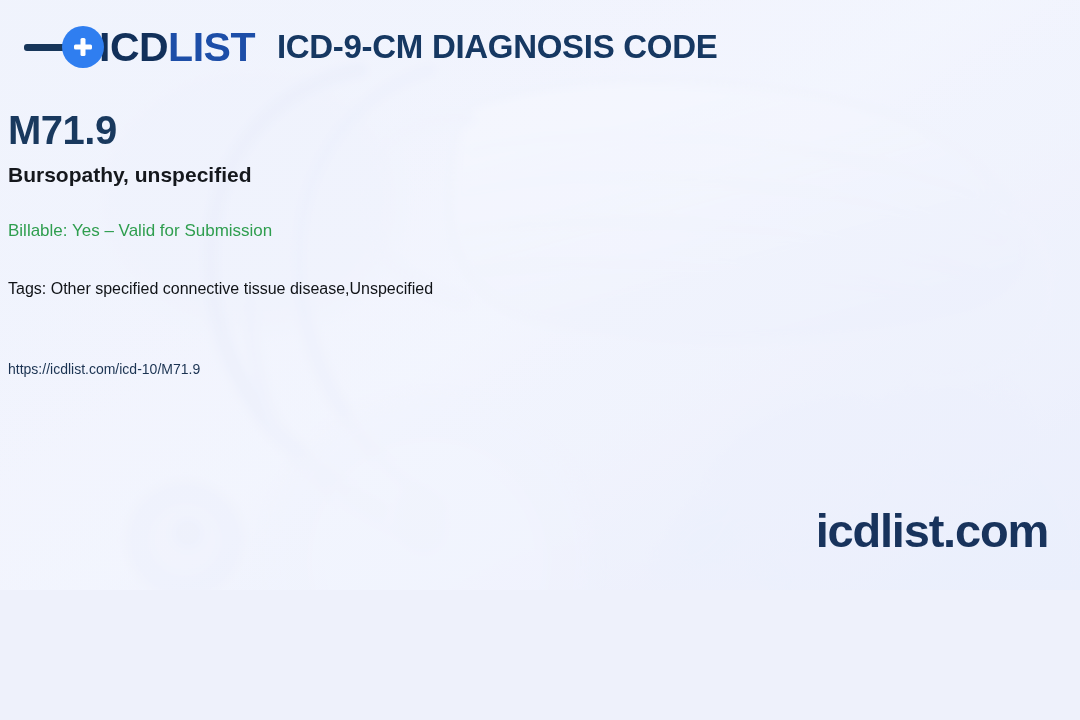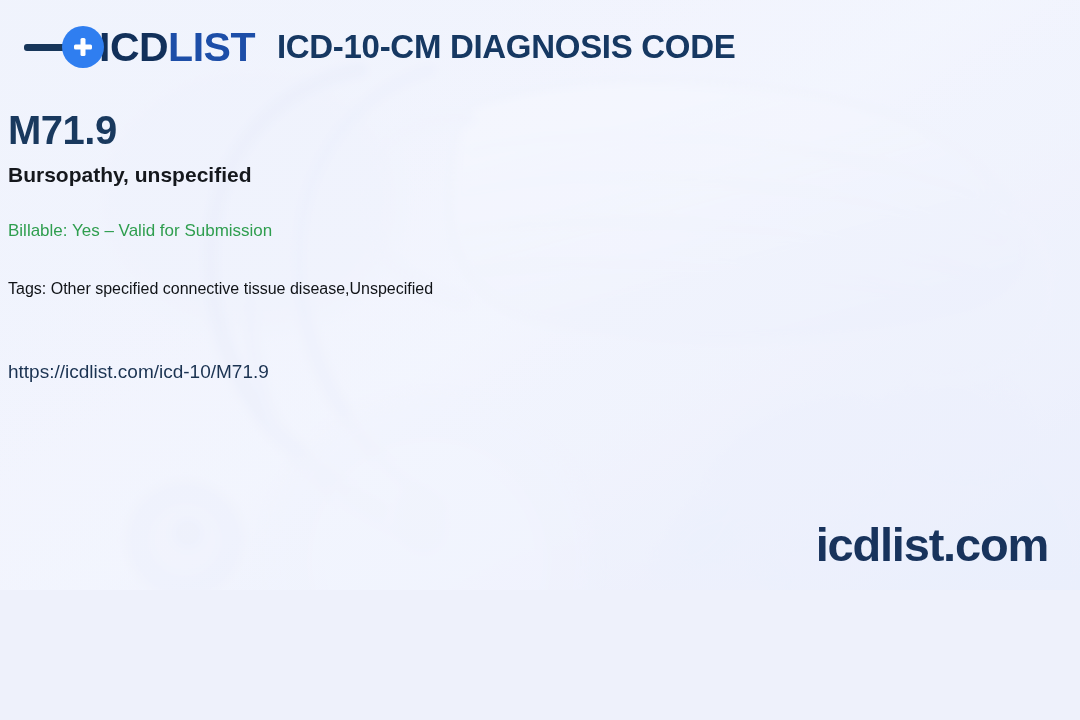--- a/index.html
+++ b/index.html
@@ -141,31 +141,31 @@
   }
   #tags {
     font-family: "Liberation Sans", sans-serif;
     font-size: 16px;
     color: #101317;
     margin-top: 38px;
     line-height: 1.2;
   }
   #url {
     font-family: "Liberation Sans", sans-serif;
-    font-size: 19px;
+    font-size: 14px;
     color: #1b3352;
     margin-top: 62px;
     line-height: 1.2;
   }
 
   
   #watermark {
     position: absolute;
     right: 32px;
-    bottom: 18px;
+    bottom: 32px;
     font-family: "Liberation Sans", sans-serif;
     font-weight: bold;
     font-size: 47px;
     color: #18335c;
     letter-spacing: -1.2px;
     z-index: 5;
   }
 </style>
 </head>
 <body>
@@ -248,21 +248,21 @@
       <rect x="0" y="0" width="1080" height="720" fill="url(#bgGrad)" opacity="0.3"></rect>
     </svg>
   </div>
 
   <div id="header">
     <div id="logo">
       <span class="dash"></span>
       <span class="pluscircle"></span>
       <span class="wordmark"><span class="wm-icd">ICD</span><span class="wm-list">LIST</span></span>
     </div>
-    <div id="header-title">ICD-10-CM DIAGNOSIS CODE</div>
+    <div id="header-title">ICD-9-CM DIAGNOSIS CODE</div>
   </div>
 
   <div id="content">
     <div id="code">M71.9</div>
     <div id="description">Bursopathy, unspecified</div>
     <div id="billable">Billable: Yes – Valid for Submission</div>
     <div id="tags">Tags: Other specified connective tissue disease,Unspecified</div>
     <div id="url">https://icdlist.com/icd-10/M71.9</div>
   </div>
 

